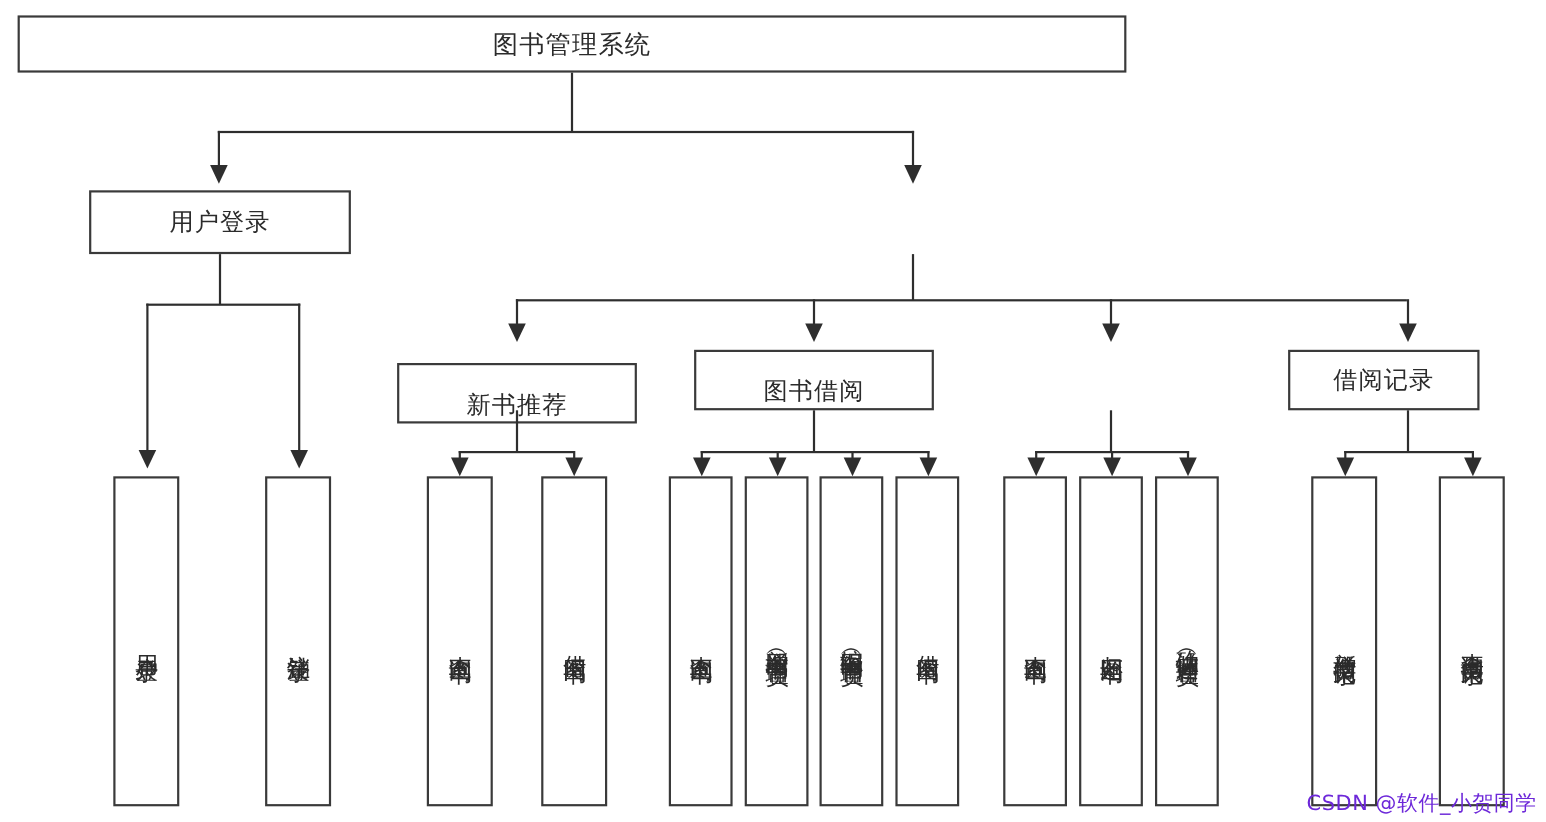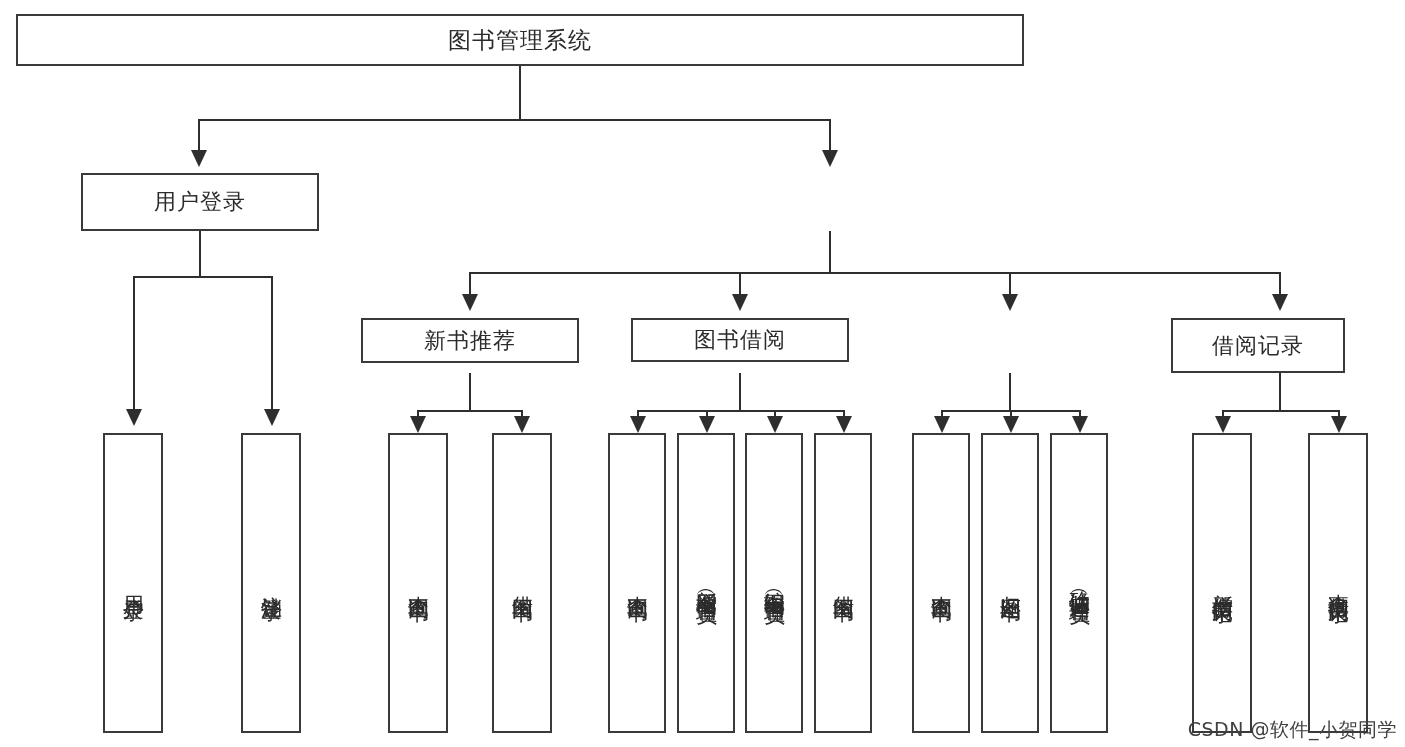--- a/index.html
+++ b/index.html
@@ -69,21 +69,21 @@
     border-left: 8px solid transparent;
     border-right: 8px solid transparent;
     border-top: 17px solid #2e2e2e;
   }
   
   #watermark {
     position: absolute;
     right: 8px;
     bottom: 4px;
     font-size: 19px;
-    color: #404040;
+    color: #6d28d9;
     letter-spacing: 0.5px;
     white-space: nowrap;
     font-family: "DejaVu Sans", "Liberation Sans", sans-serif;
   }
 </style>
 </head>
 <body>
 
 <div id="canvas">
 
@@ -117,24 +117,24 @@
   <div class="hline" style="left:469px; top:272px; width:810px;"></div>
   <div class="vline" style="left:469px; top:272px; height:23px;"></div>
   <div class="arrow" style="left:462px; top:294px;"></div>
   <div class="vline" style="left:739px; top:272px; height:23px;"></div>
   <div class="arrow" style="left:732px; top:294px;"></div>
   <div class="vline" style="left:1009px; top:272px; height:23px;"></div>
   <div class="arrow" style="left:1002px; top:294px;"></div>
   <div class="vline" style="left:1279px; top:272px; height:23px;"></div>
   <div class="arrow" style="left:1272px; top:294px;"></div>
 
-  <div class="node h" style="left:361px; top:318px; width:218px; height:45px;">
+  <div class="node h" style="left:361px; top:330px; width:218px; height:55px;align-items:flex-end;">
     <span>新书推荐</span>
   </div>
-  <div class="node h" style="left:631px; top:318px; width:218px; height:44px;">
+  <div class="node h" style="left:631px; top:318px; width:218px; height:55px;align-items:flex-end;">
     <span>图书借阅</span>
   </div>
   <div class="node h" style="left:1171px; top:318px; width:174px; height:55px;">
     <span>借阅记录</span>
   </div>
 
   <div class="vline" style="left:469px; top:373px; height:38px;"></div>
   <div class="hline" style="left:417px; top:410px; width:105px;"></div>
   <div class="vline" style="left:417px; top:410px; height:9px;"></div>
   <div class="arrow" style="left:410px; top:416px;"></div>

